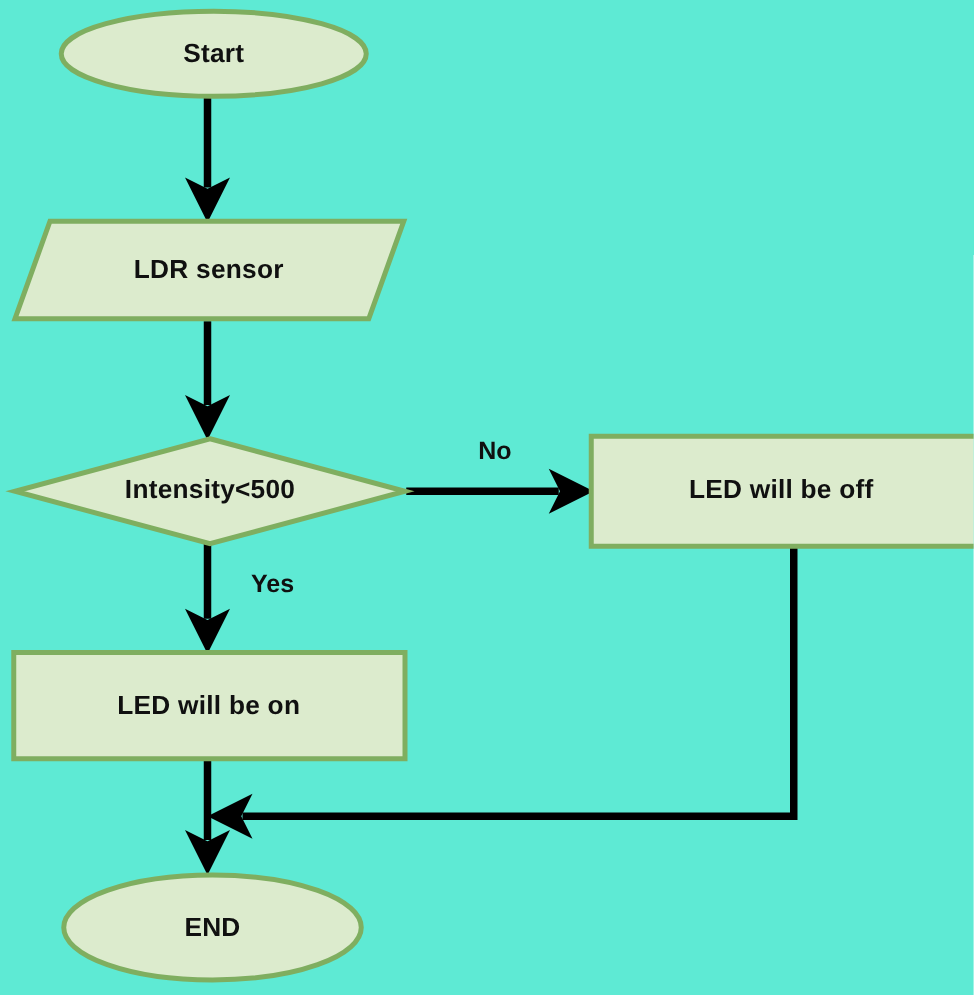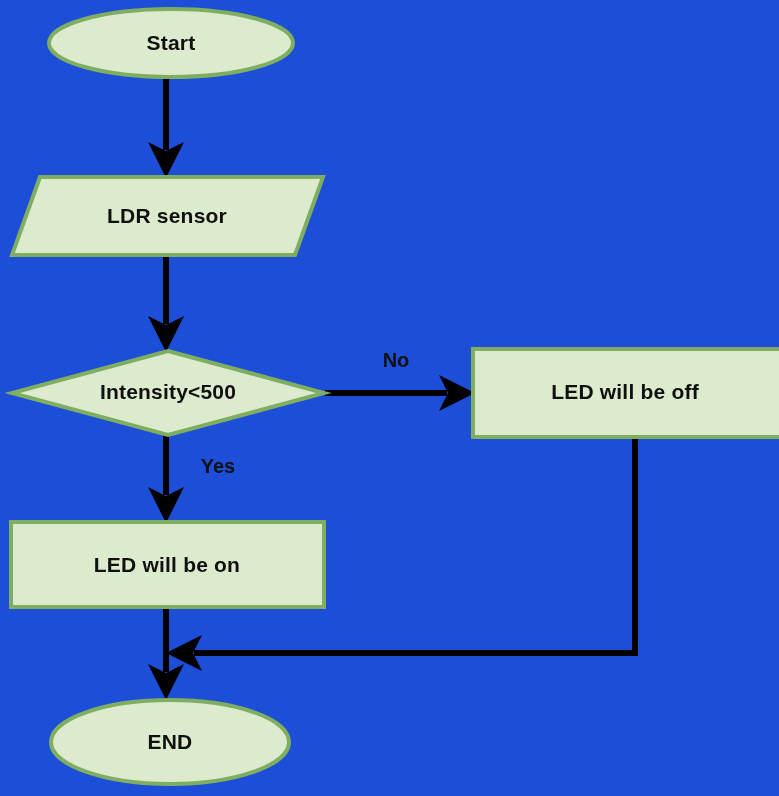--- a/index.html
+++ b/index.html
@@ -52,21 +52,21 @@
     stroke-linejoin: miter;
   }
   .arrowhead {
     fill: #000000;
     stroke: none;
   }
 </style>
 </head>
 <body style="background: rgb(255, 255, 255);">
 
-<div id="flowchart-root" style="background: #1d4ed8; width: 779px; height: 796px;">
+<div id="flowchart-root" style="background: #5eead4; width: 779px; height: 796px;">
   <svg id="flow-svg" viewBox="0 0 779 796" xmlns="http://www.w3.org/2000/svg">
 
     <g>
 
       <g>
         <line class="connector" x1="166" y1="78" x2="166" y2="150" stroke="#000000"></line>
         <polygon class="arrowhead" points="166,178 148,142 166,151 184,142" fill="#000000"></polygon>
       </g>
 
       <g>

